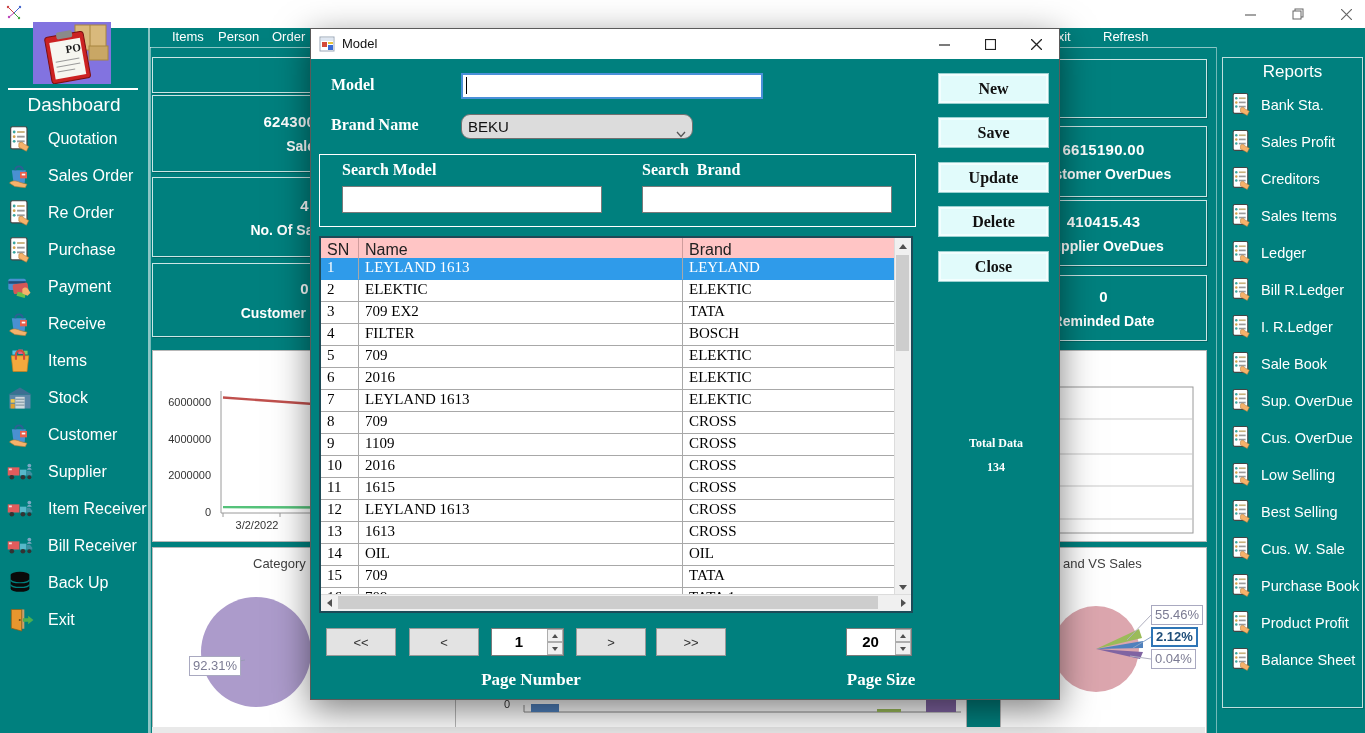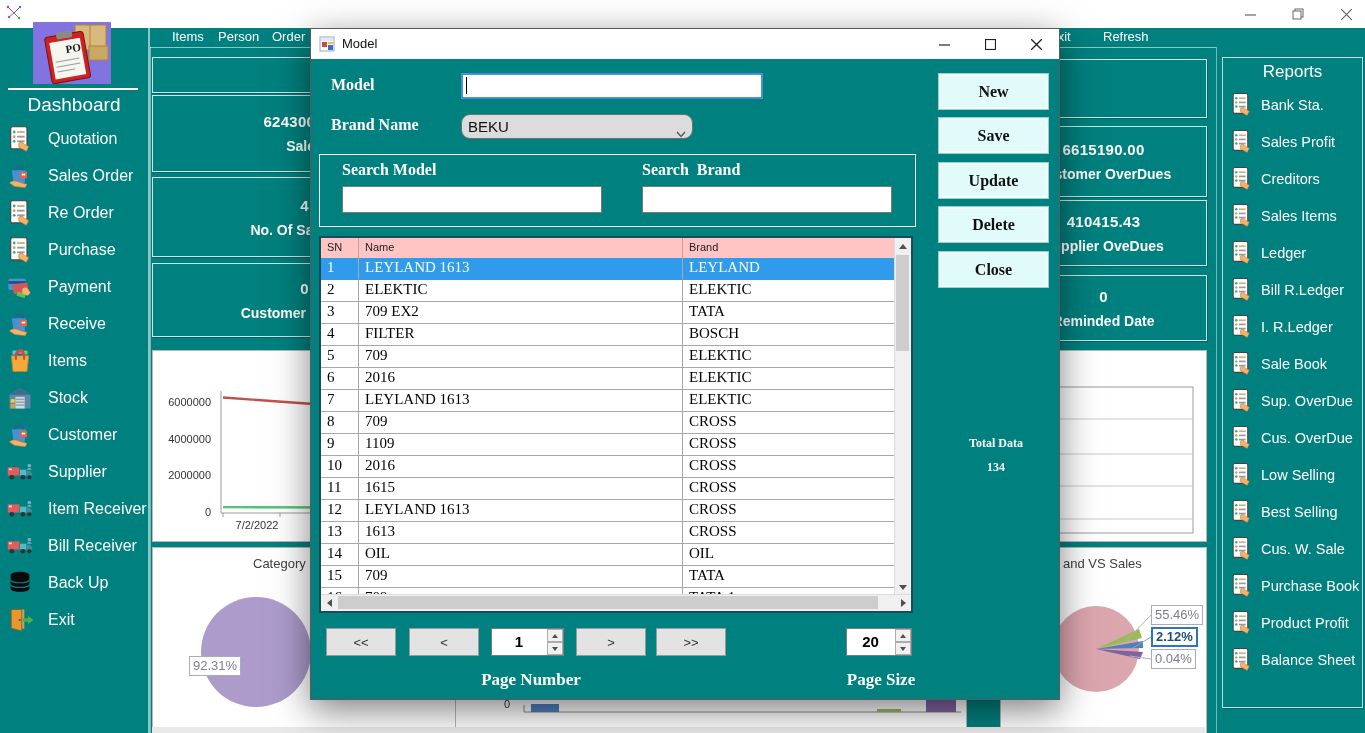--- a/index.html
+++ b/index.html
@@ -61,41 +61,41 @@
   .caret{position:absolute;left:5px;top:4px;width:1px;height:17px;background:#000;}
   .combo{position:absolute;background:#dcdcdc;border:1px solid #707070;display:flex;align-items:center;
          padding-left:6px;font-size:15px;color:#111;box-sizing:border-box;cursor:default;}
   .combo .chev{position:absolute;right:6px;top:9px;}
   .groupbox{position:absolute;border:1px solid #fff;}
   .sinput{position:absolute;border:1px solid #7a7a7a;background:#fff;font-size:14px;padding:0 4px;box-sizing:border-box;outline:none;}
   
   .grid{position:absolute;left:8px;top:177px;width:594px;height:377px;background:#fff;
         border:2px solid #1d4a57;box-sizing:border-box;overflow:hidden;}
   .g-head{position:absolute;left:0;top:0;width:574px;height:20px;background:#FFC5C5;display:flex;}
-  .g-hcell{font-size:11px;color:#222;border-right:1px solid #cf9c9c;box-sizing:border-box;padding:3px 0 0 6px;}
+  .g-hcell{font-size:16px;color:#222;border-right:1px solid #cf9c9c;box-sizing:border-box;padding:3px 0 0 6px;}
   .g-rows{position:absolute;left:0;top:20px;width:574px;}
   .grid-row{display:flex;height:22px;cursor:default;}
   .g-cell{font-family:"Liberation Serif",serif;font-size:15px;color:#000;border-right:1px solid #a8a8a8;
           border-bottom:1px solid #a8a8a8;box-sizing:border-box;padding:1px 0 0 6px;white-space:nowrap;overflow:hidden;}
   .c0{width:38px;flex:0 0 38px;}
   .c1{width:324px;flex:0 0 324px;}
   .c2{width:212px;flex:0 0 212px;}
   .grid-row.sel .g-cell{background:#2F9BEA;color:#fff;border-bottom-color:#2F9BEA;}
   .vscroll{position:absolute;right:0;top:0;bottom:16px;width:16px;background:#f0f0f0;border-left:1px solid #dcdcdc;}
   .hscroll{position:absolute;left:0;right:0;bottom:0;height:16px;background:#f0f0f0;border-top:1px solid #dcdcdc;}
   .sb-btn{position:absolute;width:16px;height:16px;background:#f0f0f0;display:flex;align-items:center;justify-content:center;}
   .tri{width:0;height:0;}
   .tri.up{border-left:4px solid transparent;border-right:4px solid transparent;border-bottom:5px solid #505050;}
   .tri.down{border-left:4px solid transparent;border-right:4px solid transparent;border-top:5px solid #505050;}
   .tri.left{border-top:4px solid transparent;border-bottom:4px solid transparent;border-right:5px solid #505050;}
   .tri.right{border-top:4px solid transparent;border-bottom:4px solid transparent;border-left:5px solid #505050;}
   .vthumb{position:absolute;left:1px;top:17px;width:13px;height:96px;background:#cdcdcd;}
   .hthumb{position:absolute;left:17px;top:1px;width:540px;height:13px;background:#cdcdcd;}
   
-  .mbtn{position:absolute;left:628px;width:109px;height:35px;background:#E1FBFB;border:2px solid #F2FEFE;
+  .mbtn{position:absolute;left:628px;width:109px;height:29px;background:#E1FBFB;border:2px solid #F2FEFE;
         box-shadow:0 0 0 1px #9ad0d0;font-family:"Liberation Serif",serif;font-weight:bold;font-size:16px;color:#111;cursor:default;}
   .total-wrap{position:absolute;left:623px;top:377px;width:124px;text-align:center;color:#fff;
               font-family:"Liberation Serif",serif;font-weight:bold;font-size:12px;}
   .total-val{margin-top:9px;}
   
   .pbtn{position:absolute;top:569px;width:70px;height:28px;background:#e3e3e3;border:1px solid #9a9a9a;
         font-size:13px;color:#333;cursor:default;}
   .spinner{position:absolute;top:569px;height:28px;background:#fff;border:1px solid #7a7a7a;box-sizing:border-box;}
   .spin-val{position:absolute;left:0;top:4px;font-weight:bold;font-size:15px;text-align:center;width:calc(100% - 17px);}
   .spin-col{position:absolute;right:0;top:0;width:16px;height:100%;display:flex;flex-direction:column;}
@@ -341,21 +341,21 @@
           <span class="side-label">Exit</span>
         </div>
       </div>
   </aside>
 
   <div class="panel" style="left:152px;top:350px;width:305px;height:190px;" id="line-panel">
       <div class="ytick" style="left:2px;top:45px;">6000000</div>
       <div class="ytick" style="left:2px;top:81.66666666666667px;">4000000</div>
       <div class="ytick" style="left:2px;top:118.33333333333334px;">2000000</div>
       <div class="ytick" style="left:2px;top:155px;">0</div>
-      <div class="xtick" style="left:72px;top:168px;width:64px;">7/2/2022</div>
+      <div class="xtick" style="left:72px;top:168px;width:64px;">3/2/2022</div>
       <svg width="303" height="184" style="position:absolute;left:0;top:0;">
         <line x1="68" y1="40" x2="68" y2="162" stroke="#9a9a9a"></line>
         <line x1="68" y1="162" x2="302" y2="162" stroke="#9a9a9a"></line>
         <line x1="70" y1="162" x2="70" y2="166" stroke="#9a9a9a"></line>
         <line x1="127" y1="162" x2="127" y2="166" stroke="#9a9a9a"></line>
         <line x1="184" y1="162" x2="184" y2="166" stroke="#9a9a9a"></line>
         <line x1="241" y1="162" x2="241" y2="166" stroke="#9a9a9a"></line>
         <line x1="298" y1="162" x2="298" y2="166" stroke="#9a9a9a"></line>
         <polyline points="70,46.5 300,63.0" fill="none" stroke="#C0504D" stroke-width="2.4"></polyline>
         <polyline points="70,156.1 300,156.7" fill="none" stroke="#55C27A" stroke-width="2.4"></polyline>

